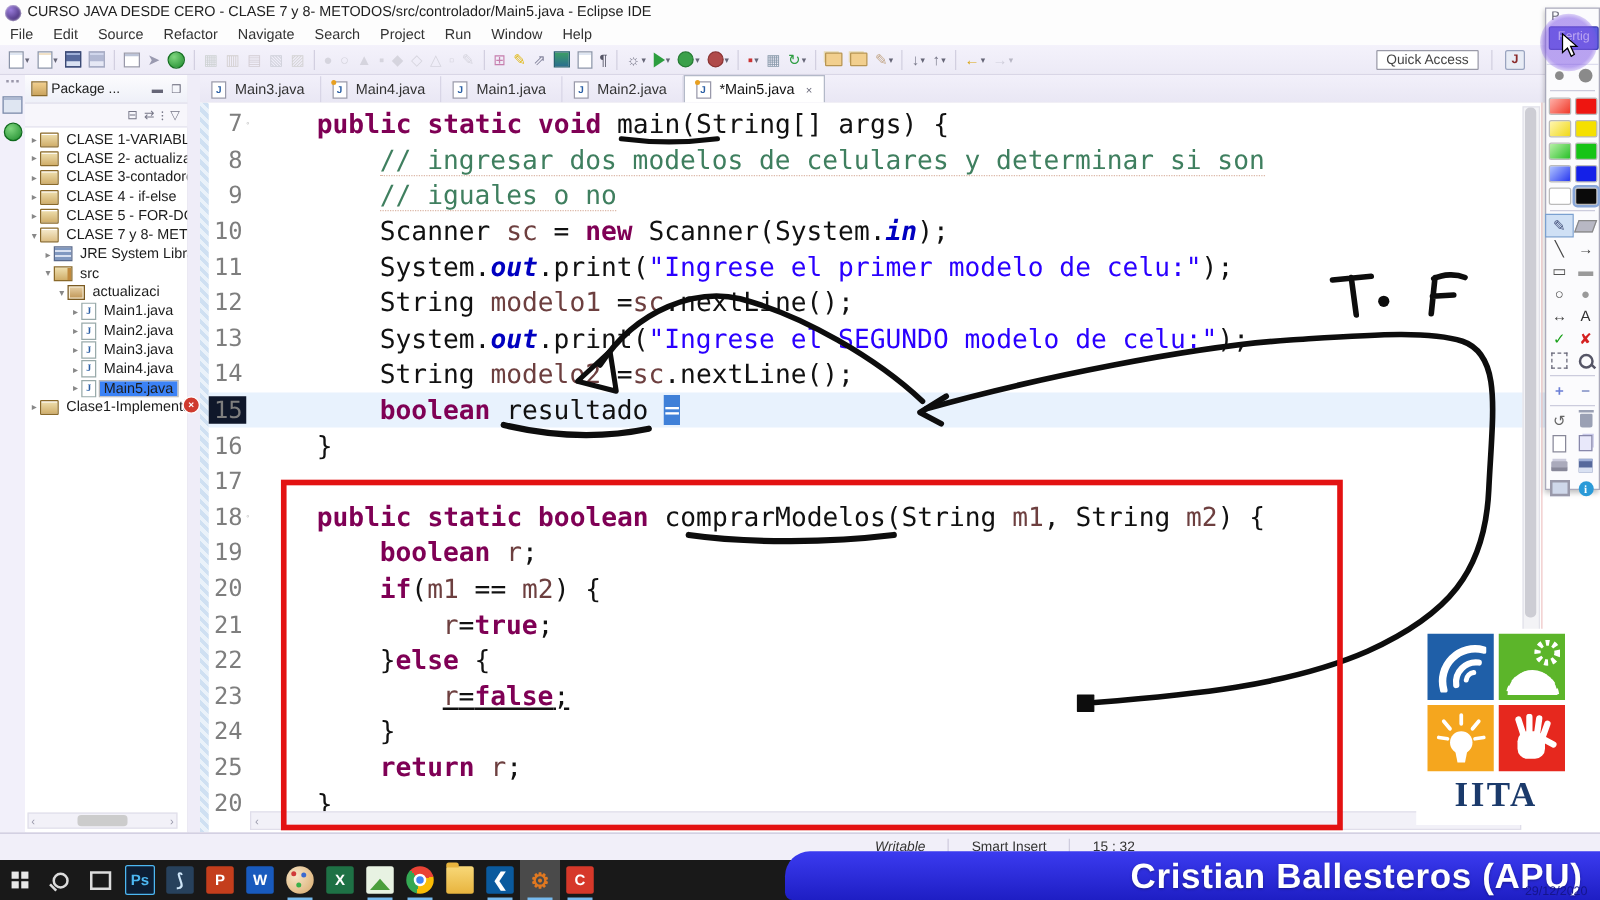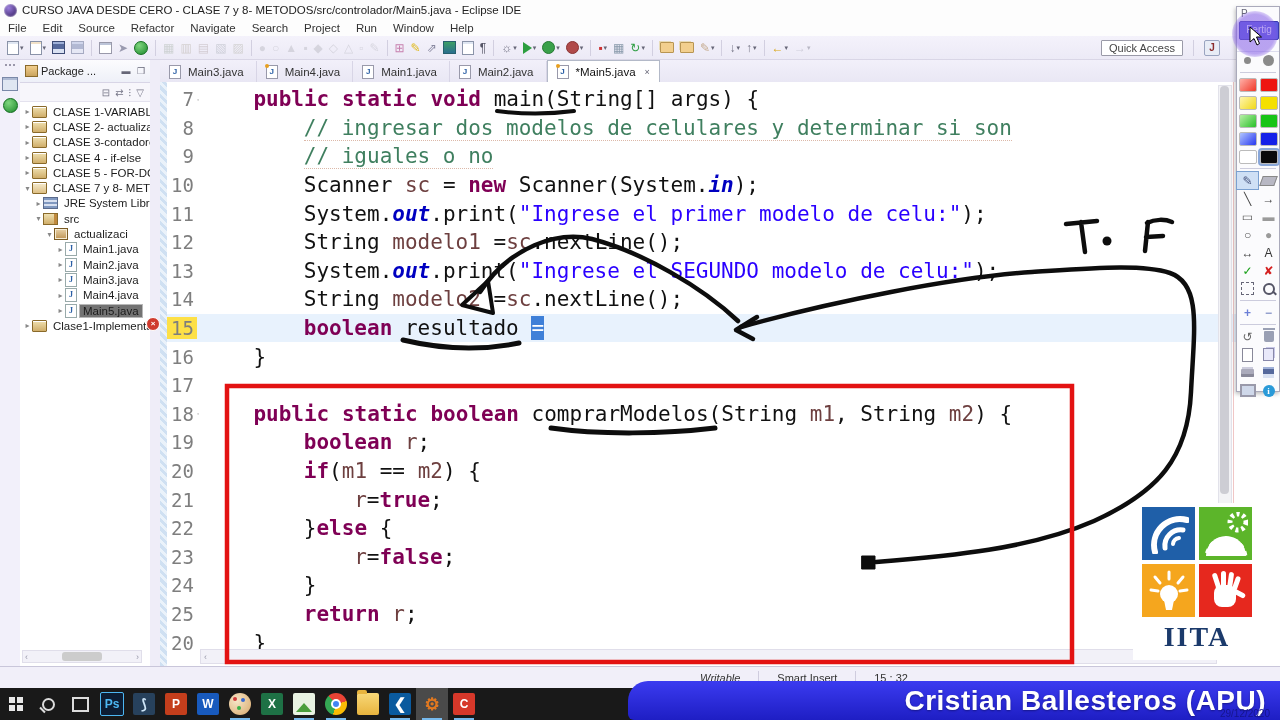--- a/index.html
+++ b/index.html
@@ -61,39 +61,39 @@
   .texp{width:9px;font-size:8px;color:#888;text-align:center;flex:none;}
   .tico{flex:none;margin-right:3px;}
   .ti-project,.ti-open{width:13px;height:10px;background:linear-gradient(#efe0b0,#d0ae6a);border:1px solid #8a6a2a;border-radius:1px;box-shadow:inset 0 1px #fff;}
   .ti-open{background:linear-gradient(#f6ecd0,#ddbf84);}
   .ti-library{width:13px;height:10px;background:repeating-linear-gradient(#8098c0 0 2px,#d8e0f0 2px 4px);border:1px solid #5a6a8c;}
   .ti-src{width:13px;height:10px;background:linear-gradient(#efe0b0,#d0ae6a);border:1px solid #8a6a2a;box-shadow:inset -3px 0 #c08a3e;}
   .ti-package{width:12px;height:10px;background:linear-gradient(#e8d2a8,#bf9454);border:1px solid #7a5a22;box-shadow:inset 0 0 0 1px #f6ecd4;}
   .ti-jfile{width:10px;height:12px;background:#fff;border:1px solid #9aa;color:#2b5fa5;font-size:8px;font-weight:bold;
             text-align:center;line-height:11px;font-family:"Liberation Serif",serif;}
   .tlabel{padding:0 3px;}
-  .trow.selected .tlabel{background:#737373;outline:1px solid #b8b8b8;}
+  .trow.selected .tlabel{background:#3b82f6;outline:1px solid #b8b8b8;}
 
   
   #editor{left:160px;top:60px;width:1120px;height:606px;background:#fff;z-index:3;}
   #tabbar{height:22px;background:linear-gradient(#f2f0fa,#e9e7f4);border-bottom:1px solid #cfccde;display:flex;align-items:flex-end;}
   .tab{height:21px;display:flex;align-items:center;padding:0 9px;font-size:11.5px;color:#333;border-right:1px solid #d8d5e6;gap:4px;}
   .tab .jfico{width:10px;height:12px;background:#fff;border:1px solid #99a;color:#2b5fa5;font-size:8px;font-weight:bold;text-align:center;line-height:11px;position:relative;}
   .tab.marked .jfico::after{content:"";position:absolute;left:-2px;top:-2px;width:4px;height:4px;background:#e8a020;border-radius:50%;}
   .tab.active{background:#fff;border:1px solid #b3b9c8;border-bottom:none;color:#111;}
   .tab .tclose{color:#667;font-size:9px;margin-left:2px;}
 
   #coderegion{position:absolute;left:0;top:22px;width:1120px;height:584px;background:#fff;overflow:hidden;}
   #quickdiff{position:absolute;left:0;top:0;width:7px;height:584px;
              background:repeating-linear-gradient(45deg,#cfe0f2 0 3px,#eaf2fa 3px 6px);}
   #lines{position:absolute;left:7px;top:3px;}
   .crow{height:28.6px;display:flex;align-items:center;position:relative;}
   .lnum{width:27px;flex:none;text-align:right;padding-right:3px;font-family:"DejaVu Sans Mono",monospace;
         font-size:19px;color:#7e7e7e;}
-  .lnum.lnhl{background:#fde047;}
+  .lnum.lnhl{background:#0f172a;}
   .foldc{width:6px;flex:none;font-size:7px;color:#9a9a9a;}
   .codeln{white-space:pre;font-family:"DejaVu Sans Mono",monospace;font-size:21px;color:#111;}
   .crow.hl{background:#e8f2fd;width:1113px;}
   .tok.k{color:#7f0055;font-weight:bold;}
   .tok.s{color:#2a00ff;}
   .tok.c{color:#3f7f5f;border-bottom:1px dotted #dcb8a8;}
   .tok.f{color:#0000c0;font-style:italic;font-weight:bold;}
   .tok.v{color:#6d3f3f;}
   .tok.p{color:#111;}
   .tok.sel{background:#3f80d8;color:#fff;}
@@ -581,21 +581,21 @@
           <span class="codeln" style="padding-left: 151.2px;"><span class="tok v">r</span><span class="tok p">=</span><span class="tok k">true</span><span class="tok p">;</span></span>
         </div>
         <div class="crow">
           <span class="lnum">22</span>
           <span class="foldc"></span>
           <span class="codeln" style="padding-left: 100.8px;"><span class="tok p">}</span><span class="tok k">else</span><span class="tok p"> {</span></span>
         </div>
         <div class="crow">
           <span class="lnum">23</span>
           <span class="foldc"></span>
-          <span class="codeln" style="padding-left: 151.2px;"><span class="tok v">r</span><span class="tok p">=</span><span class="tok k">false</span><span class="tok p">;</span></span>
+          <span class="codeln" style="padding-left: 151.2px; text-decoration: underline;"><span class="tok v">r</span><span class="tok p">=</span><span class="tok k">false</span><span class="tok p">;</span></span>
         </div>
         <div class="crow">
           <span class="lnum">24</span>
           <span class="foldc"></span>
           <span class="codeln" style="padding-left: 100.8px;"><span class="tok p">}</span></span>
         </div>
         <div class="crow">
           <span class="lnum">25</span>
           <span class="foldc"></span>
           <span class="codeln" style="padding-left: 100.8px;"><span class="tok k">return </span><span class="tok v">r</span><span class="tok p">;</span></span>

